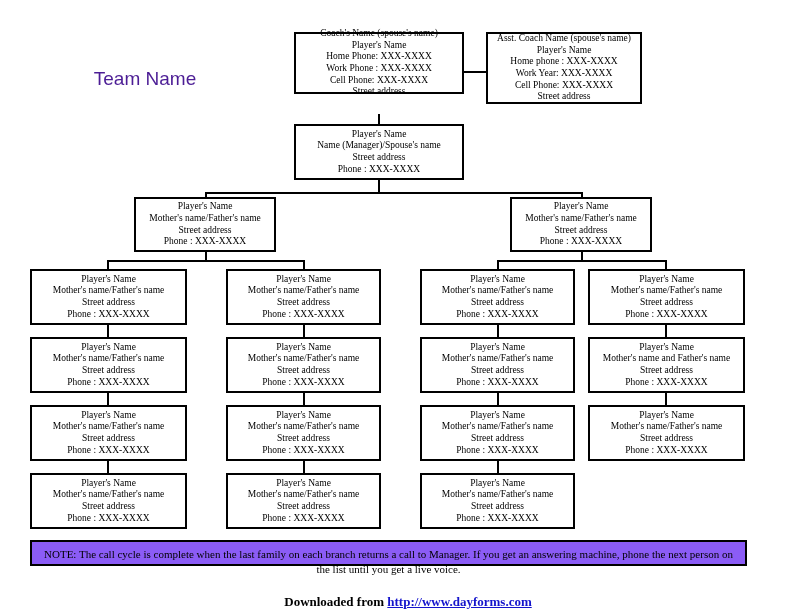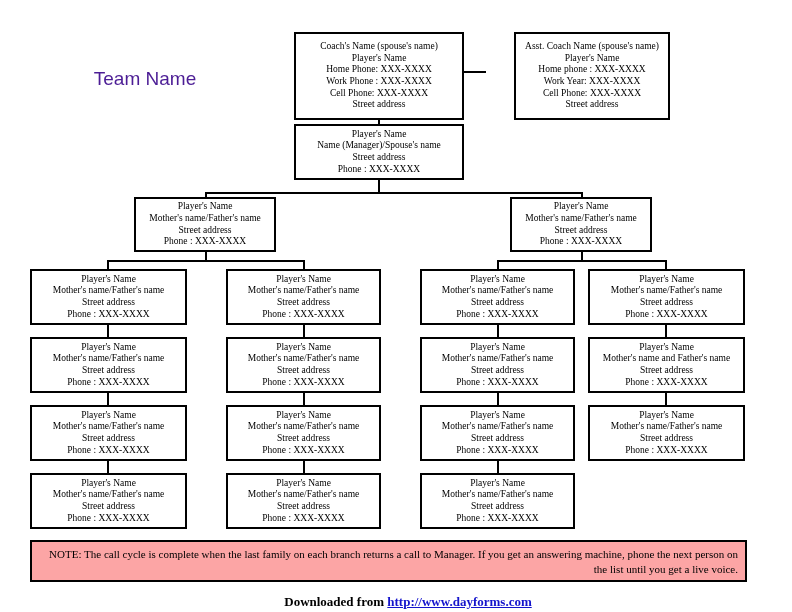--- a/index.html
+++ b/index.html
@@ -57,29 +57,29 @@
   }
   .ln.v { width: 2px; }
   .ln.h { height: 2px; }
 
   
   #note {
     position: absolute;
     left: 30px;
     top: 540px;
     width: 717px;
-    height: 42px;
+    height: 26px;
     box-sizing: border-box;
     border: 2px solid #000000;
-    background: #fca5a5;
+    background: #8b5cf6;
     padding: 5px 7px 0 7px;
     font-size: 11px;
     line-height: 15px;
     color: #000000;
-    text-align: right;
+    text-align: center;
   }
 
   
   #footer {
     position: absolute;
     left: 12px;
     top: 597px;
     width: 792px;
     text-align: center;
     font-size: 13px;
@@ -131,30 +131,30 @@
   <div class="ln v" style="left:303px; top:393px; height:14px;"></div>
   <div class="ln v" style="left:303px; top:461px; height:14px;"></div>
 
   <div class="ln v" style="left:497px; top:325px; height:14px;"></div>
   <div class="ln v" style="left:497px; top:393px; height:14px;"></div>
   <div class="ln v" style="left:497px; top:461px; height:14px;"></div>
 
   <div class="ln v" style="left:665px; top:325px; height:14px;"></div>
   <div class="ln v" style="left:665px; top:393px; height:14px;"></div>
 
-  <div class="node" style="left:294px; top:32px; width:170px; height:88px;">
+  <div class="node" style="left:294px; top:32px; width:170px; height:62px;">
     <span class="row">Coach's Name (spouse's name)</span>
     <span class="row">Player's Name</span>
     <span class="row">Home Phone: XXX-XXXX</span>
     <span class="row">Work Phone : XXX-XXXX</span>
     <span class="row">Cell Phone: XXX-XXXX</span>
     <span class="row">Street address</span>
   </div>
 
-  <div class="node" style="left:486px; top:32px; width:156px; height:88px;margin-left:28px;">
+  <div class="node" style="left:486px; top:32px; width:156px; height:72px;">
     <span class="row">Asst. Coach Name (spouse's name)</span>
     <span class="row">Player's Name</span>
     <span class="row">Home phone : XXX-XXXX</span>
     <span class="row">Work Year: XXX-XXXX</span>
     <span class="row">Cell Phone: XXX-XXXX</span>
     <span class="row">Street address</span>
   </div>
 
   <div class="node" style="left:294px; top:124px; width:170px; height:56px;">
     <span class="row">Player's Name</span>

